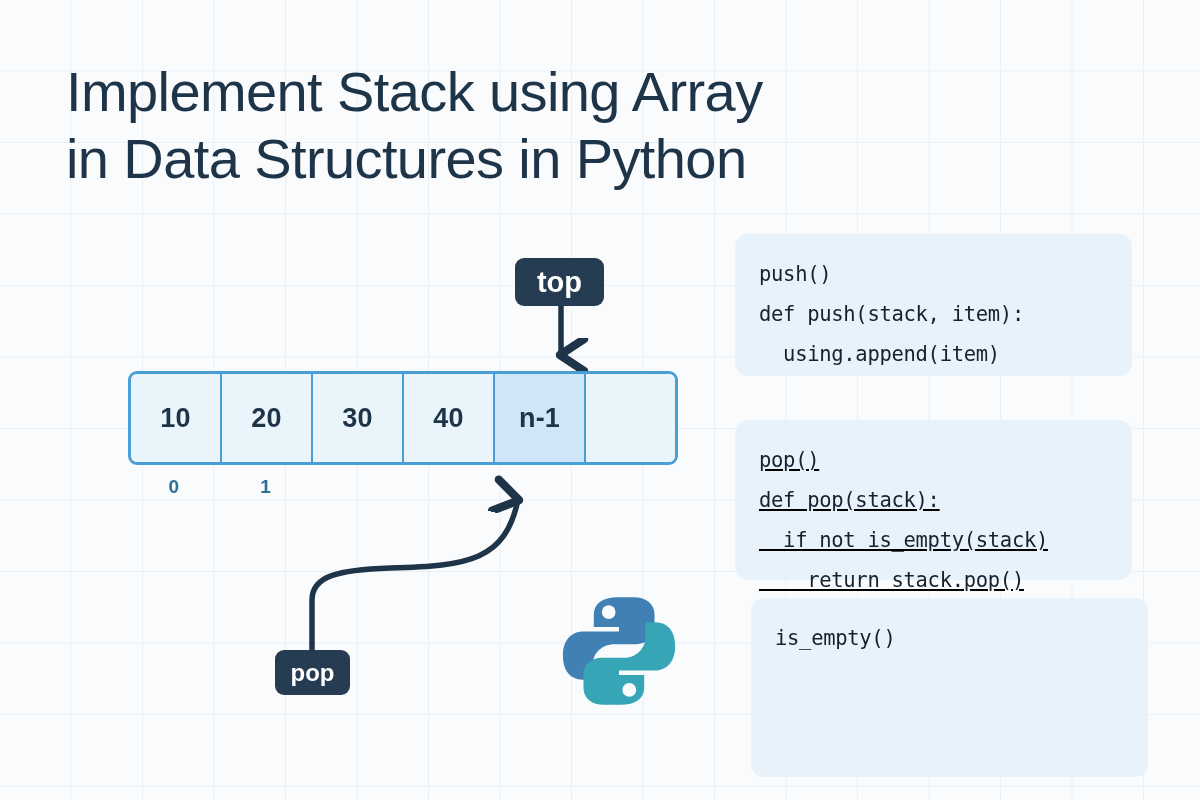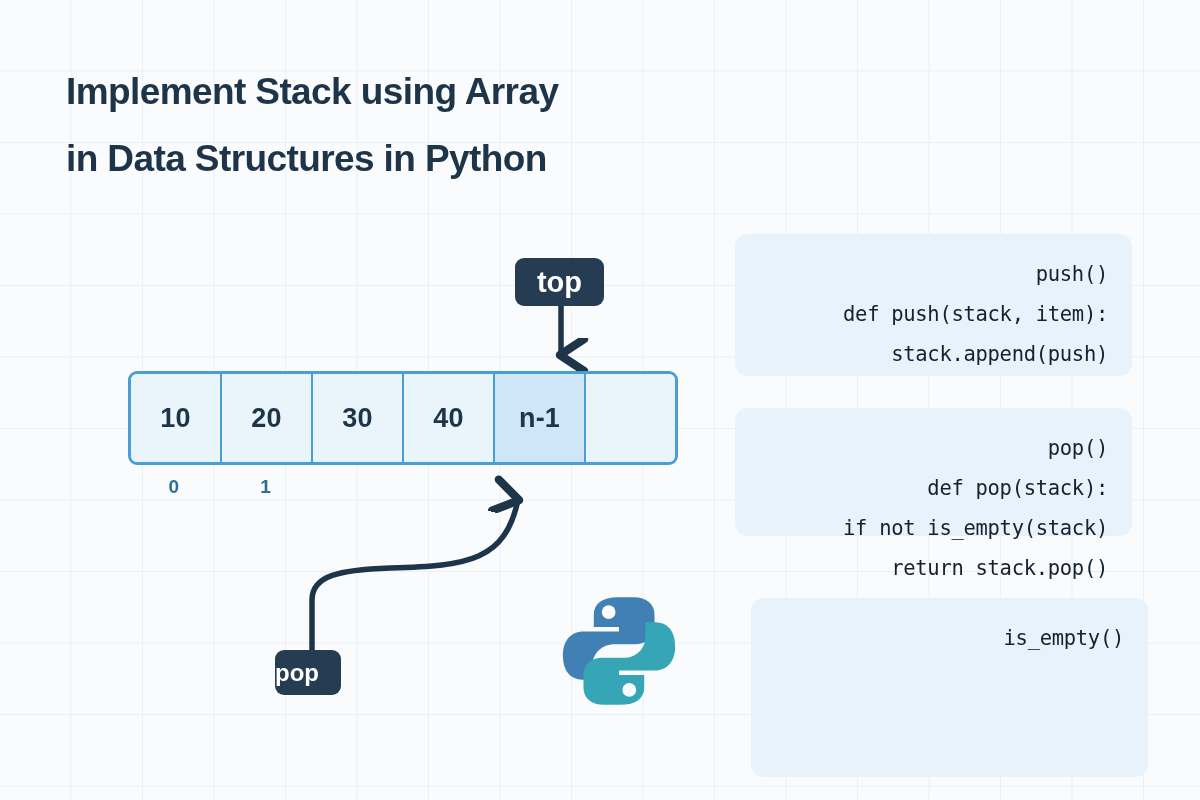--- a/index.html
+++ b/index.html
@@ -29,22 +29,22 @@
   }
 
   
   #title-block {
     position: absolute;
     left: 66px;
     top: 58px;
     width: 900px;
   }
   .title-line {
-    font-size: 37px;
-    font-weight: bold;
+    font-size: 56px;
+    font-weight: normal;
     color: #1e3448;
     letter-spacing: -0.6px;
     line-height: 67px;
     white-space: nowrap;
   }
 
   
   #array-wrap {
     position: absolute;
     left: 128px;
@@ -105,27 +105,27 @@
     align-items: center;
     justify-content: center;
     color: #ffffff;
     font-size: 29px;
     font-weight: bold;
   }
   #pop-badge {
     position: absolute;
     left: 275px;
     top: 650px;
-    width: 66px;
+    width: 75px;
     height: 45px;
     background: #253c52;
     border-radius: 9px;
     display: flex;
     align-items: center;
-    justify-content: flex-start;
+    justify-content: center;
     color: #ffffff;
     font-size: 24px;
     font-weight: bold;
   }
 
   
   #connectors {
     position: absolute;
     left: 0; top: 0;
     width: 1200px; height: 800px;
@@ -134,24 +134,23 @@
 
   
   .code-panel {
     position: absolute;
     left: 735px;
     width: 397px;
     background: #e8f2fb;
     border-radius: 13px;
     box-sizing: border-box;
     padding: 20px 24px 17px 24px;
-    text-align: right;
   }
   #panel-push   { top: 234px; height: 142px; }
-  #panel-pop    { top: 408px; height: 128px; }
+  #panel-pop    { top: 420px; height: 160px; text-decoration: underline; }
   #panel-empty  { top: 598px; height: 179px; margin-left: 16px; }
 
   .code-line {
     font-family: "DejaVu Sans Mono", "Liberation Mono", monospace;
     font-size: 20.5px;
     color: #14212e;
     line-height: 40px;
     white-space: pre;
     letter-spacing: -0.3px;
   }
@@ -261,21 +260,21 @@
              C 31 61 24 67 24 75
              L 24 87
              C 24 96 31 102 42 102
              Z" fill="#36a6b6"></path>
     <circle cx="64" cy="89" r="6" fill="#fafbfc"></circle>
   </svg>
 
   <div class="code-panel" id="panel-push">
     <div class="code-line">push()</div>
     <div class="code-line">def push(stack, item):</div>
-    <div class="code-line">  stack.append(push)</div>
+    <div class="code-line">  using.append(item)</div>
   </div>
 
   <div class="code-panel" id="panel-pop">
     <div class="code-line">pop()</div>
     <div class="code-line">def pop(stack):</div>
     <div class="code-line">  if not is_empty(stack)</div>
     <div class="code-line">    return stack.pop()</div>
   </div>
 
   <div class="code-panel" id="panel-empty">

